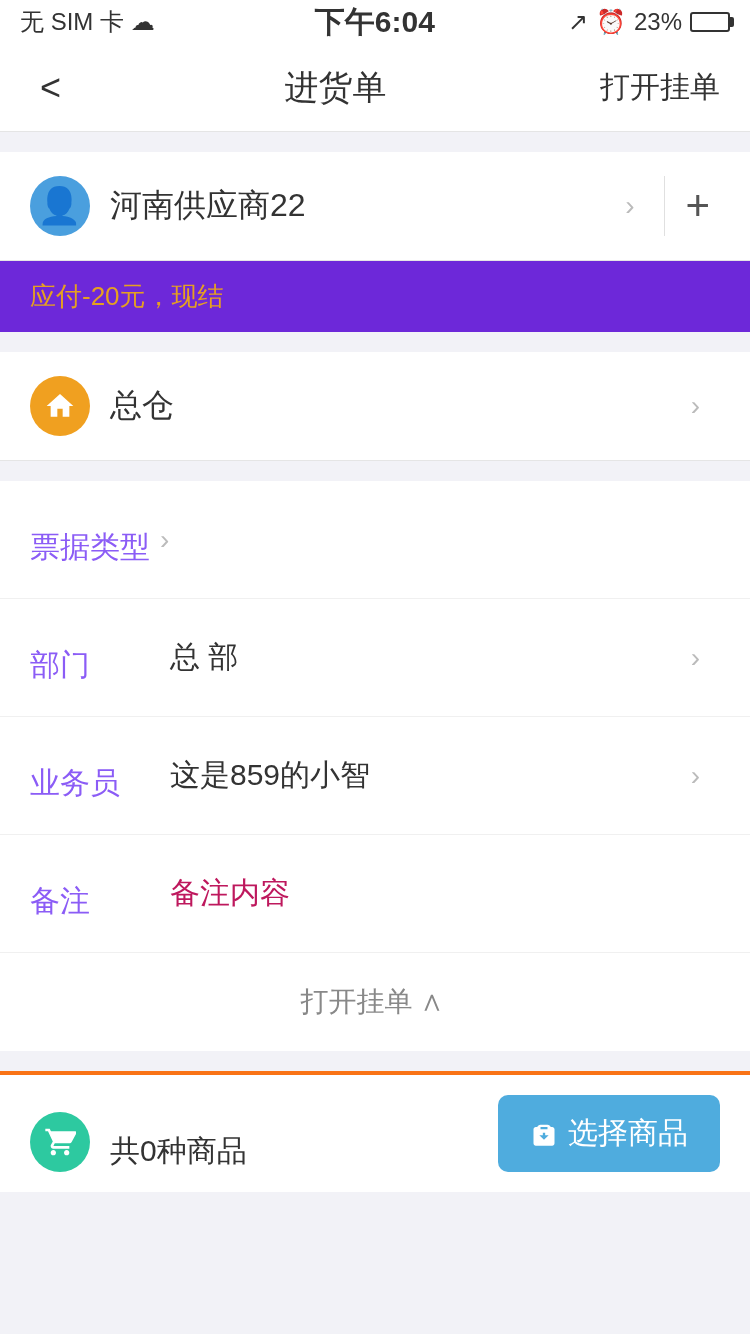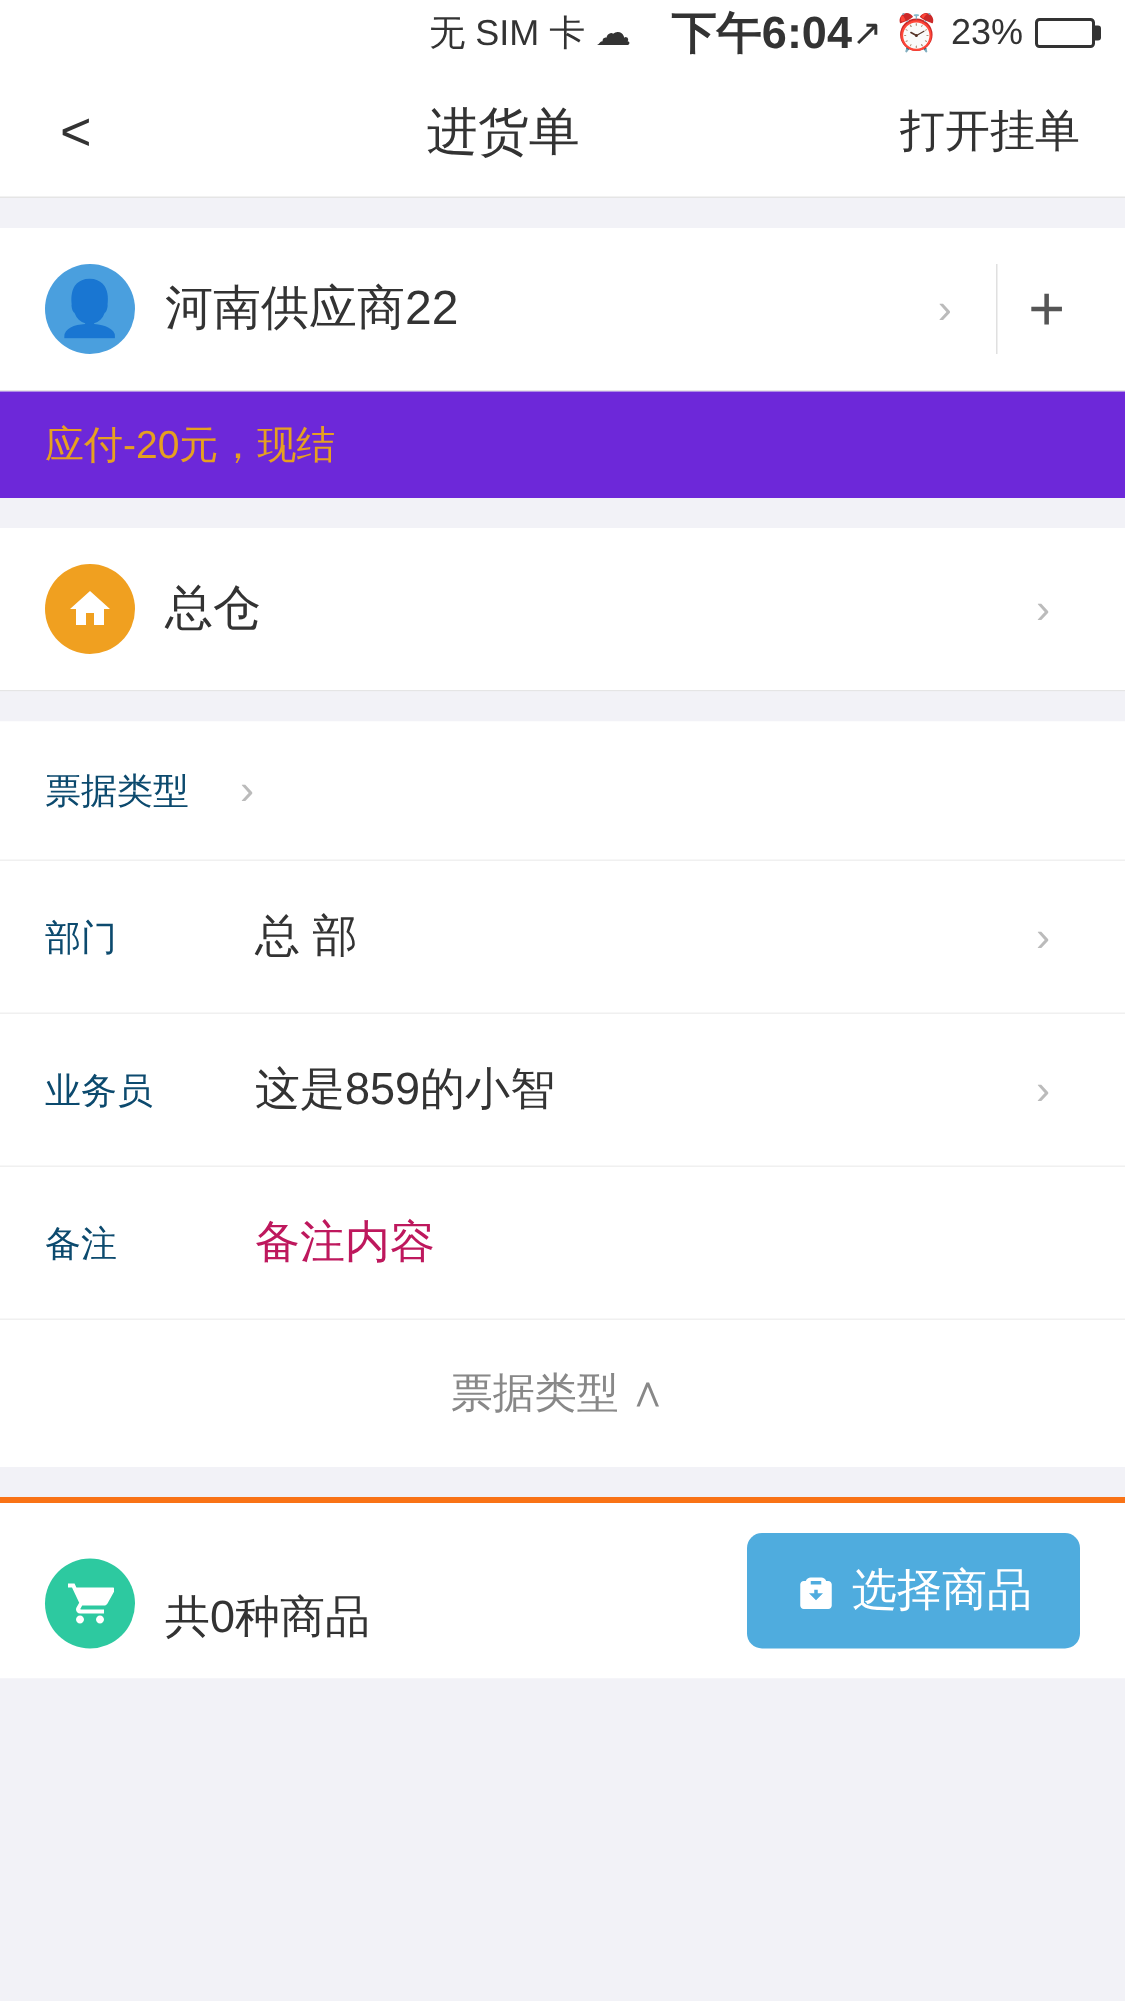--- a/index.html
+++ b/index.html
@@ -12,21 +12,21 @@
       font-size: 28px;
       color: #333;
     }
 
     
     .status-bar {
       height: 44px;
       background: #fff;
       display: flex;
       align-items: center;
-      justify-content: flex-end;
+      justify-content: space-between;
       padding: 0 20px;
       font-size: 26px;
       font-weight: 500;
     }
     .status-left { font-size: 24px; color: #333; }
     .status-center { font-size: 30px; font-weight: 700; margin-left: 27px; }
     .status-right { display: flex; align-items: center; gap: 8px; font-size: 24px; }
     .battery-icon {
       display: inline-block;
       width: 40px;
@@ -144,23 +144,24 @@
     
     .form-row {
       display: flex;
       align-items: center;
       padding: 30px;
       background: #fff;
       border-bottom: 1px solid #f0f0f0;
       min-height: 90px;
     }
     .form-label {
-      font-size: 24px;
-      color: #0c4a6e;
+      font-size: 30px;
+      color: #8b5cf6;
       min-width: 130px;
+      margin-top: 16px;
     }
     .form-value {
       flex: 1;
       font-size: 30px;
       color: #333;
       padding-left: 10px;
     }
     .form-value.placeholder {
       color: #be185d;
     }
@@ -322,21 +323,21 @@
     <span class="form-label">业务员</span>
     <span class="form-value">这是859的小智</span>
     <span class="chevron-right">›</span>
   </div>
   <div class="form-row">
     <span class="form-label">备注</span>
     <span class="form-value placeholder">备注内容</span>
   </div>
 
   <div class="collapse-row">
-    <span>票据类型 ∧</span>
+    <span>打开挂单 ∧</span>
   </div>
 </div>
 
 <div class="section-gap"></div>
 
 <div class="bottom-bar">
   <div class="product-icon">
     <svg width="32" height="32" viewBox="0 0 24 24" fill="white">
       <path d="M7 18c-1.1 0-1.99.9-1.99 2S5.9 22 7 22s2-.9 2-2-.9-2-2-2zM1 2v2h2l3.6 7.59-1.35 2.45c-.16.28-.25.61-.25.96C5 16.1 5.9 17 7 17h12v-2H7.42c-.14 0-.25-.11-.25-.25l.03-.12.9-1.63H19c.75 0 1.41-.41 1.75-1.03l3.58-6.49A1 1 0 0023.46 4H5.21l-.94-2H1zm16 16c-1.1 0-1.99.9-1.99 2s.89 2 1.99 2 2-.9 2-2-.9-2-2-2z"></path>
     </svg>

